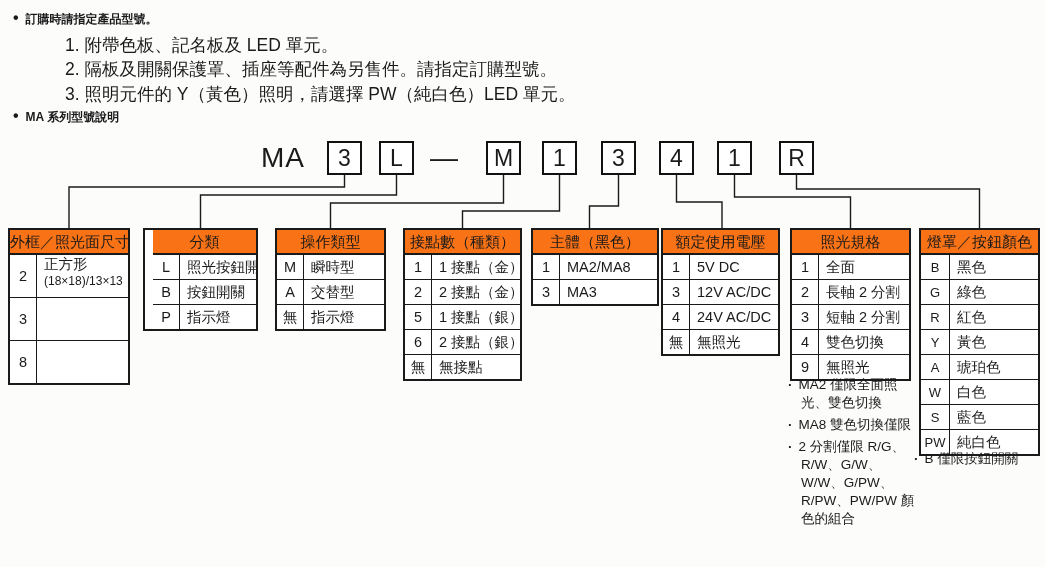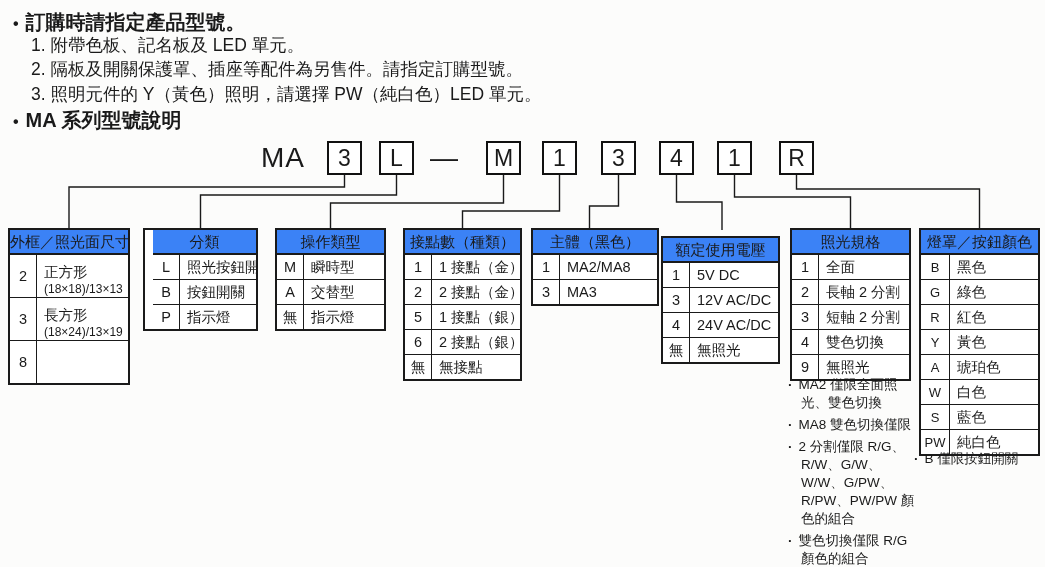--- a/index.html
+++ b/index.html
@@ -4,59 +4,59 @@
 <style>
   html,body { margin:0; padding:0; background:#ffffff; }
   .page {
     position:relative; width:1045px; height:567px;
     background:#fcfcfb; overflow:hidden;
     font-family:"Liberation Sans", sans-serif;
     color:#1a1a1a;
   }
   
   .intro-line { position:absolute; white-space:nowrap; }
-  .bullet-line { font-weight:bold; font-size:20px; }
+  .bullet-line { font-weight:bold; font-size:12px; }
   .bullet-line::before { content:"•"; margin-right:7px; font-size:16px; }
-  .num-line { font-size:17.5px; }
+  .num-line { font-size:17.5px;margin-left:34px; }
   
   .model-prefix { position:absolute; font-size:28px; letter-spacing:1px;text-align:right; }
   .mbox {
     position:absolute; top:141px; width:35px; height:34px;
     border:2px solid #111; background:#fff; box-sizing:border-box;
     display:flex; align-items:center; justify-content:center;
     font-size:23px;
   }
   .mdash { position:absolute; top:141px; width:40px; height:34px;
     display:flex; align-items:center; justify-content:center; font-size:28px; }
   
   .connectors { position:absolute; left:0; top:0; pointer-events:none; }
   
   .ptable {
     position:absolute; top:228px; box-sizing:border-box;
     border:2px solid #1a1a1a; background:#fff;
   }
   .pt-head {
-    background:#3b82f6; border-bottom:2px solid #1a1a1a;
+    background:#f97316; border-bottom:2px solid #1a1a1a;
     height:23px; line-height:23px; text-align:center; font-size:15px;
     white-space:nowrap; overflow:hidden;
   }
   .pt-row { display:flex; align-items:stretch; border-top:1px solid #1a1a1a; background:#fff; }
   .pt-row.first { border-top:none; }
   .pt-row.r1 { height:24px; }
   .pt-row.r2 { height:42px; }
   .pt-code {
     width:26px; flex:0 0 26px; border-right:1px solid #1a1a1a;
     display:flex; align-items:center; justify-content:center; font-size:14.5px;
   }
   .pt-code.wide { width:28px; flex:0 0 28px; font-size:13px; }
   .pt-desc {
     flex:1; display:flex; align-items:center; padding-left:7px;
     font-size:14.5px; white-space:nowrap; overflow:hidden;
   }
-  .pt-desc.two { flex-direction:column; align-items:flex-start; justify-content:flex-end; }
+  .pt-desc.two { flex-direction:column; align-items:flex-start; justify-content:flex-start; }
   .pt-desc .l1 { display:block; font-size:14.5px; line-height:19px; }
   .pt-desc .l2 { display:block; font-size:12px; line-height:15px; }
   
   .fnotes { position:absolute; font-size:13.5px; line-height:1.33; }
   .fnote { padding-left:13px; text-indent:-13px; margin-bottom:4px; }
   .fnote::before { content:"·"; font-weight:bold; margin-right:6px; }
 </style>
 </head>
 <body>
 
@@ -96,24 +96,20 @@
     <div class="pt-head">外框／照光面尺寸</div>
     <div class="pt-row r2 first">
       <div class="pt-code">2</div>
       <div class="pt-desc two">
         <span class="l1">正方形</span>
         <span class="l2">(18×18)/13×13</span>
       </div>
     </div>
     <div class="pt-row r2">
       <div class="pt-code">3</div>
-      <div class="pt-desc two">
-        <span class="l1">長方形</span>
-        <span class="l2">(18×24)/13×19</span>
-      </div>
     </div>
     <div class="pt-row r2">
       <div class="pt-code">8</div>
     </div>
   </div>
 
   <div class="ptable" style="left:143px; width:115px;padding-left:8px;">
     <div class="pt-head">分類</div>
     <div class="pt-row r1 first">
       <div class="pt-code">L</div>
@@ -174,21 +170,21 @@
     <div class="pt-row r1 first">
       <div class="pt-code">1</div>
       <div class="pt-desc">MA2/MA8</div>
     </div>
     <div class="pt-row r1">
       <div class="pt-code">3</div>
       <div class="pt-desc">MA3</div>
     </div>
   </div>
 
-  <div class="ptable" style="left:661px; width:119px;margin-top:8px;">
+  <div class="ptable" style="left:661px; width:119px;">
     <div class="pt-head">額定使用電壓</div>
     <div class="pt-row r1 first">
       <div class="pt-code">1</div>
       <div class="pt-desc">5V DC</div>
     </div>
     <div class="pt-row r1">
       <div class="pt-code">3</div>
       <div class="pt-desc">12V AC/DC</div>
     </div>
     <div class="pt-row r1">
@@ -258,20 +254,19 @@
     <div class="pt-row r1">
       <div class="pt-code wide">PW</div>
       <div class="pt-desc">純白色</div>
     </div>
   </div>
 
   <div class="fnotes" style="left:788px; top:376px; width:127px;">
     <div class="fnote">MA2 僅限全面照光、雙色切換</div>
     <div class="fnote">MA8 雙色切換僅限</div>
     <div class="fnote">2 分割僅限 R/G、R/W、G/W、W/W、G/PW、R/PW、PW/PW 顏色的組合</div>
-    <div class="fnote">雙色切換僅限 R/G 顏色的組合</div>
   </div>
 
   <div class="fnotes" style="left:914px; top:450px; width:128px;">
     <div class="fnote">B 僅限按鈕開關</div>
   </div>
 
 </div>
 
 </body></html>

